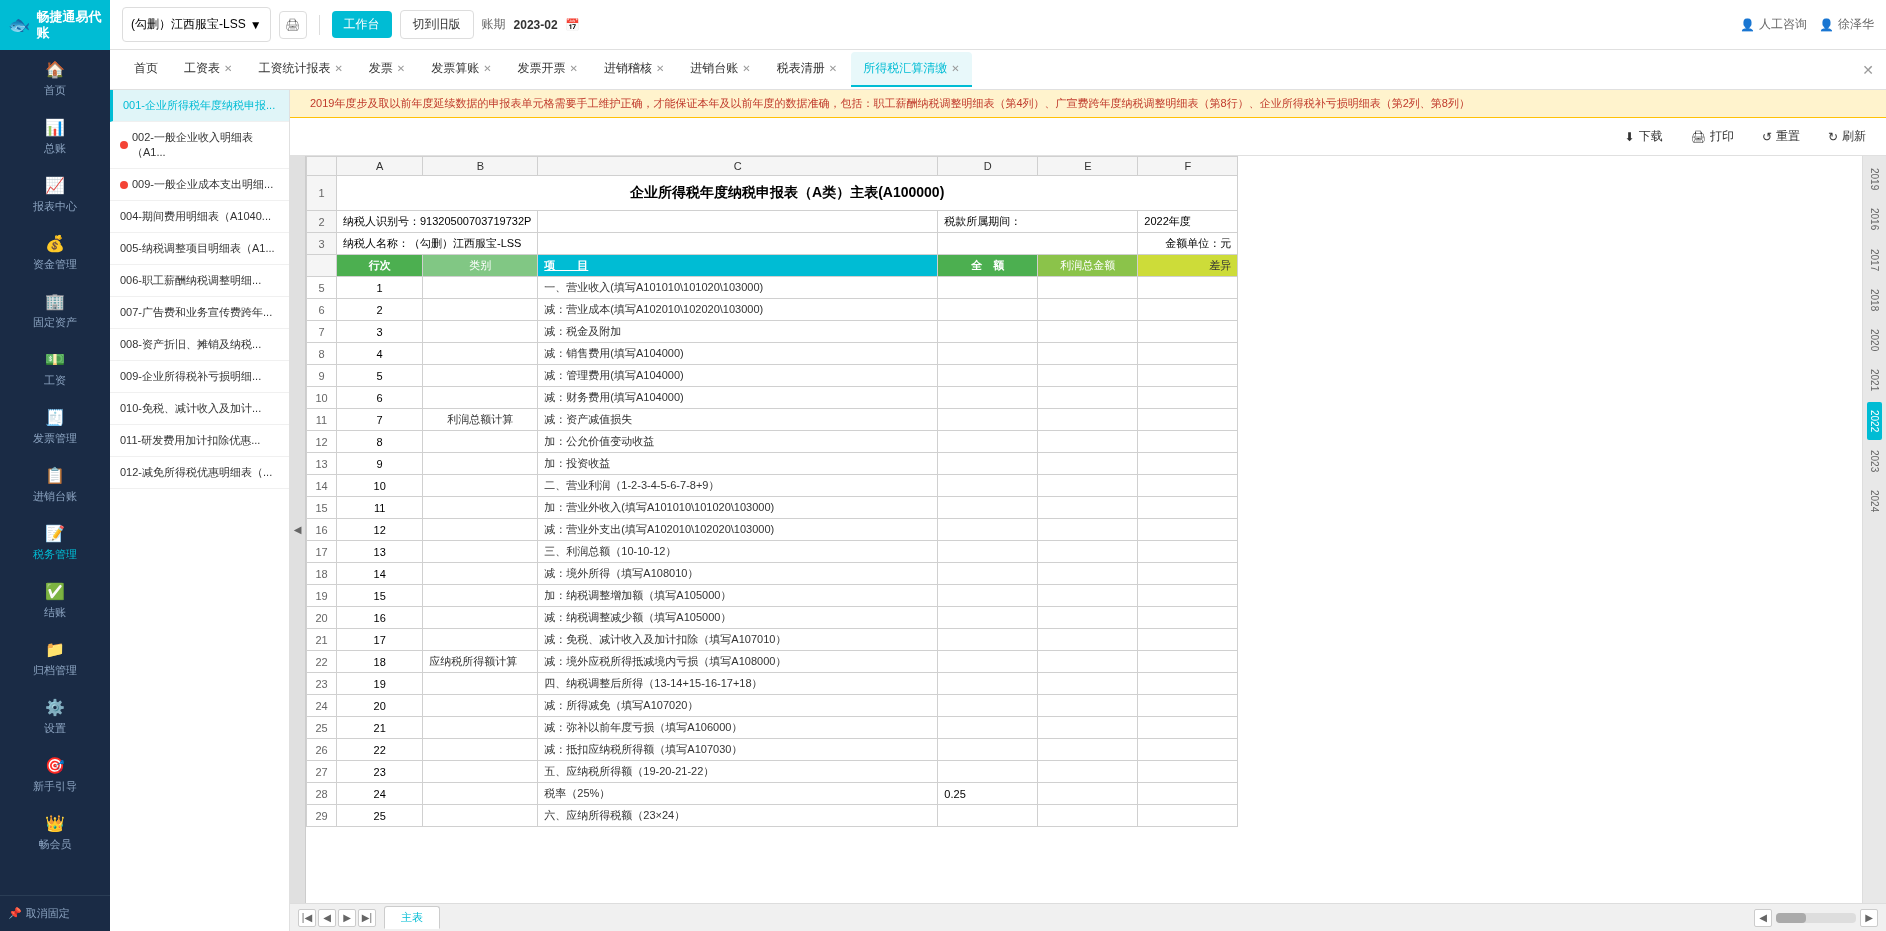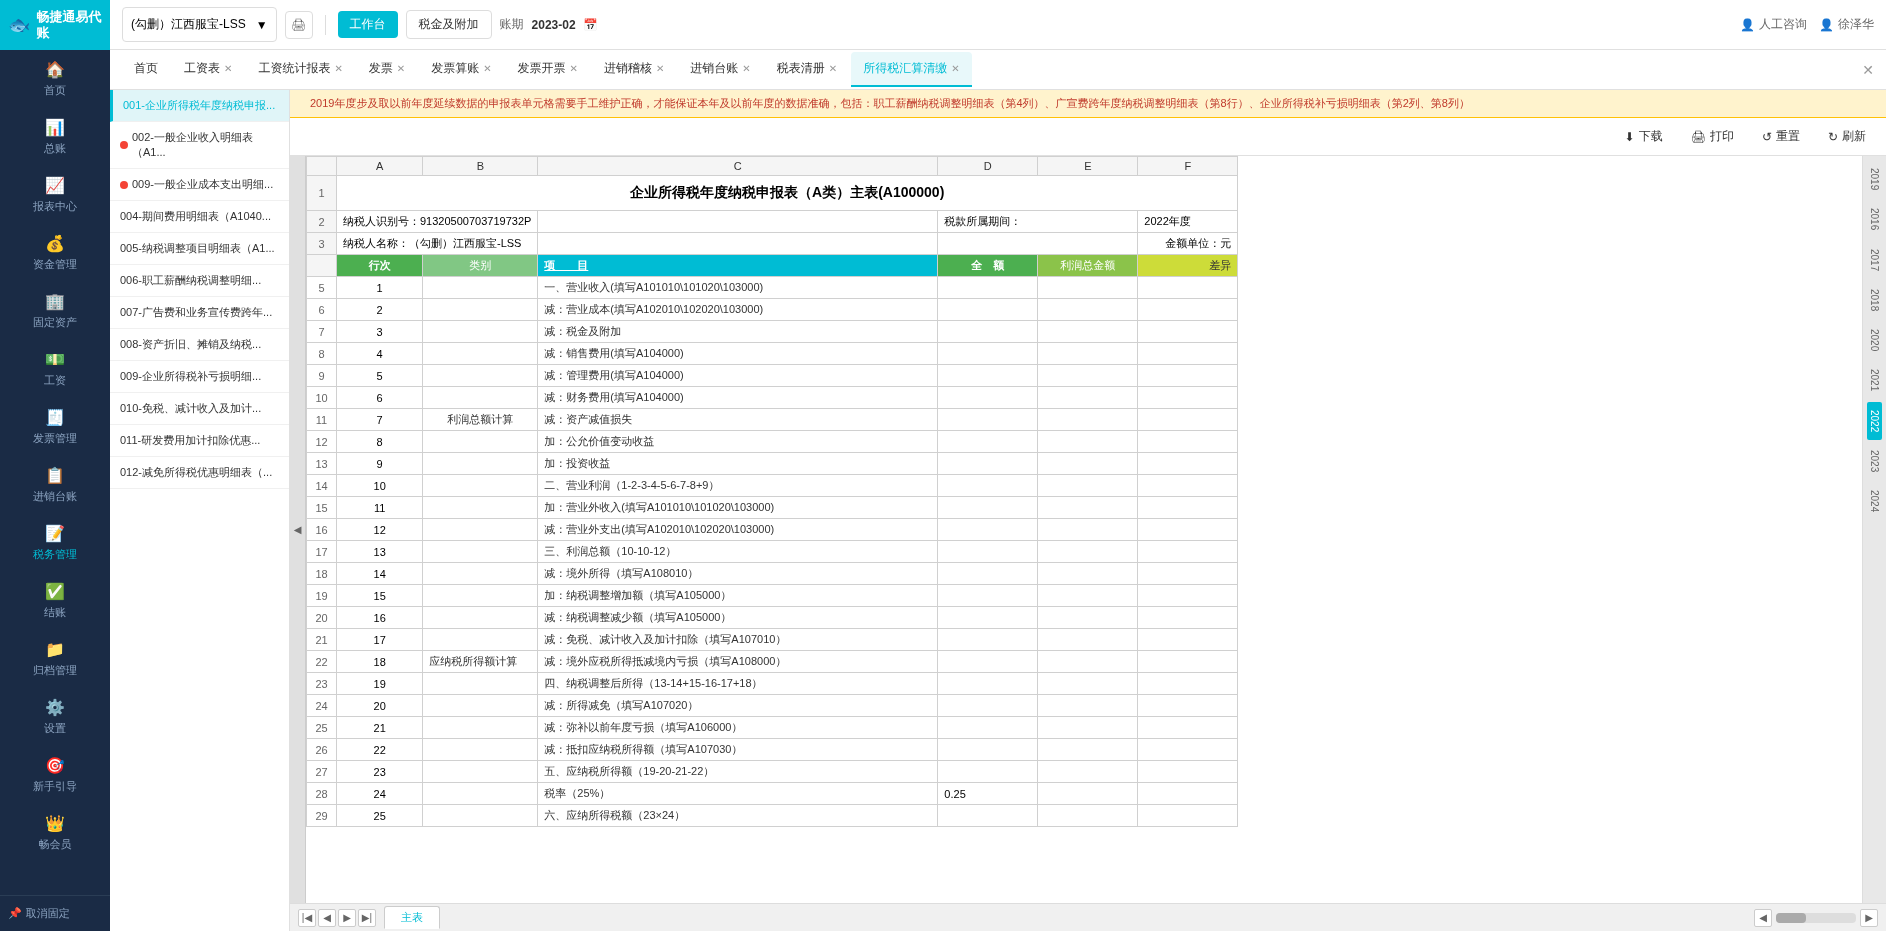--- a/index.html
+++ b/index.html
@@ -13,21 +13,21 @@
     .sidebar-item.active { color: #00bcd4; }
     .sidebar-item .icon { font-size: 16px; }
     .sidebar-bottom { margin-top: auto; border-top: 1px solid #2a3d55; }
     .sidebar-cancel { display: flex; align-items: center; padding: 10px 8px; color: #8ba3c0; cursor: pointer; font-size: 11px; gap: 4px; }
 
     
     .main { flex: 1; display: flex; flex-direction: column; overflow: hidden; }
 
     
     .topbar { background: white; height: 50px; display: flex; align-items: center; padding: 0 12px; border-bottom: 1px solid #e0e0e0; gap: 8px; flex-shrink: 0; }
-    .topbar-company { display: flex; align-items: center; gap: 10px; border: 1px solid #ddd; border-radius: 4px; padding: 8px 8px; cursor: pointer; }
+    .topbar-company { display: flex; align-items: center; gap: 4px; border: 1px solid #ddd; border-radius: 4px; padding: 8px 8px; cursor: pointer; }
     .topbar-icon-btn { width: 28px; height: 28px; display: flex; align-items: center; justify-content: center; cursor: pointer; color: #666; border: 1px solid #ddd; border-radius: 4px; }
     .topbar-btn { background: #00bcd4; color: white; border: none; border-radius: 4px; padding: 5px 12px; cursor: pointer; font-size: 12px; }
     .topbar-btn-outline { background: white; color: #333; border: 1px solid #ddd; border-radius: 4px; padding: 5px 12px; cursor: pointer; font-size: 12px; }
     .topbar-separator { width: 1px; height: 20px; background: #ddd; margin: 0 4px; }
     .topbar-right { margin-left: auto; display: flex; align-items: center; gap: 12px; color: #666; font-size: 12px; }
     .topbar-user { display: flex; align-items: center; gap: 4px; cursor: pointer; }
 
     
     .nav-tabs { background: white; border-bottom: 1px solid #e0e0e0; display: flex; align-items: center; padding: 0 12px; height: 40px; flex-shrink: 0; gap: 2px; }
     .nav-tab { padding: 8px 12px; font-size: 12px; color: #333; cursor: pointer; border-bottom: 2px solid transparent; display: flex; align-items: center; gap: 4px; white-space: nowrap; }
@@ -174,21 +174,21 @@
 <div class="main">
 
   <div class="topbar">
     <div class="topbar-company">
       <span>(勾删）江西服宝-LSS</span>
       <span>▼</span>
     </div>
     <div class="topbar-icon-btn">🖨</div>
     <div class="topbar-separator"></div>
     <button class="topbar-btn">工作台</button>
-    <button class="topbar-btn-outline">税金及附加</button>
+    <button class="topbar-btn-outline">切到旧版</button>
     <span style="color:#666;">账期</span>
     <span style="color:#333; font-weight:bold;">2023-02</span>
     <span>📅</span>
 
     <div class="topbar-right">
       <div class="topbar-user">
         <span>👤</span>
         <span>人工咨询</span>
       </div>
       <div class="topbar-user">

